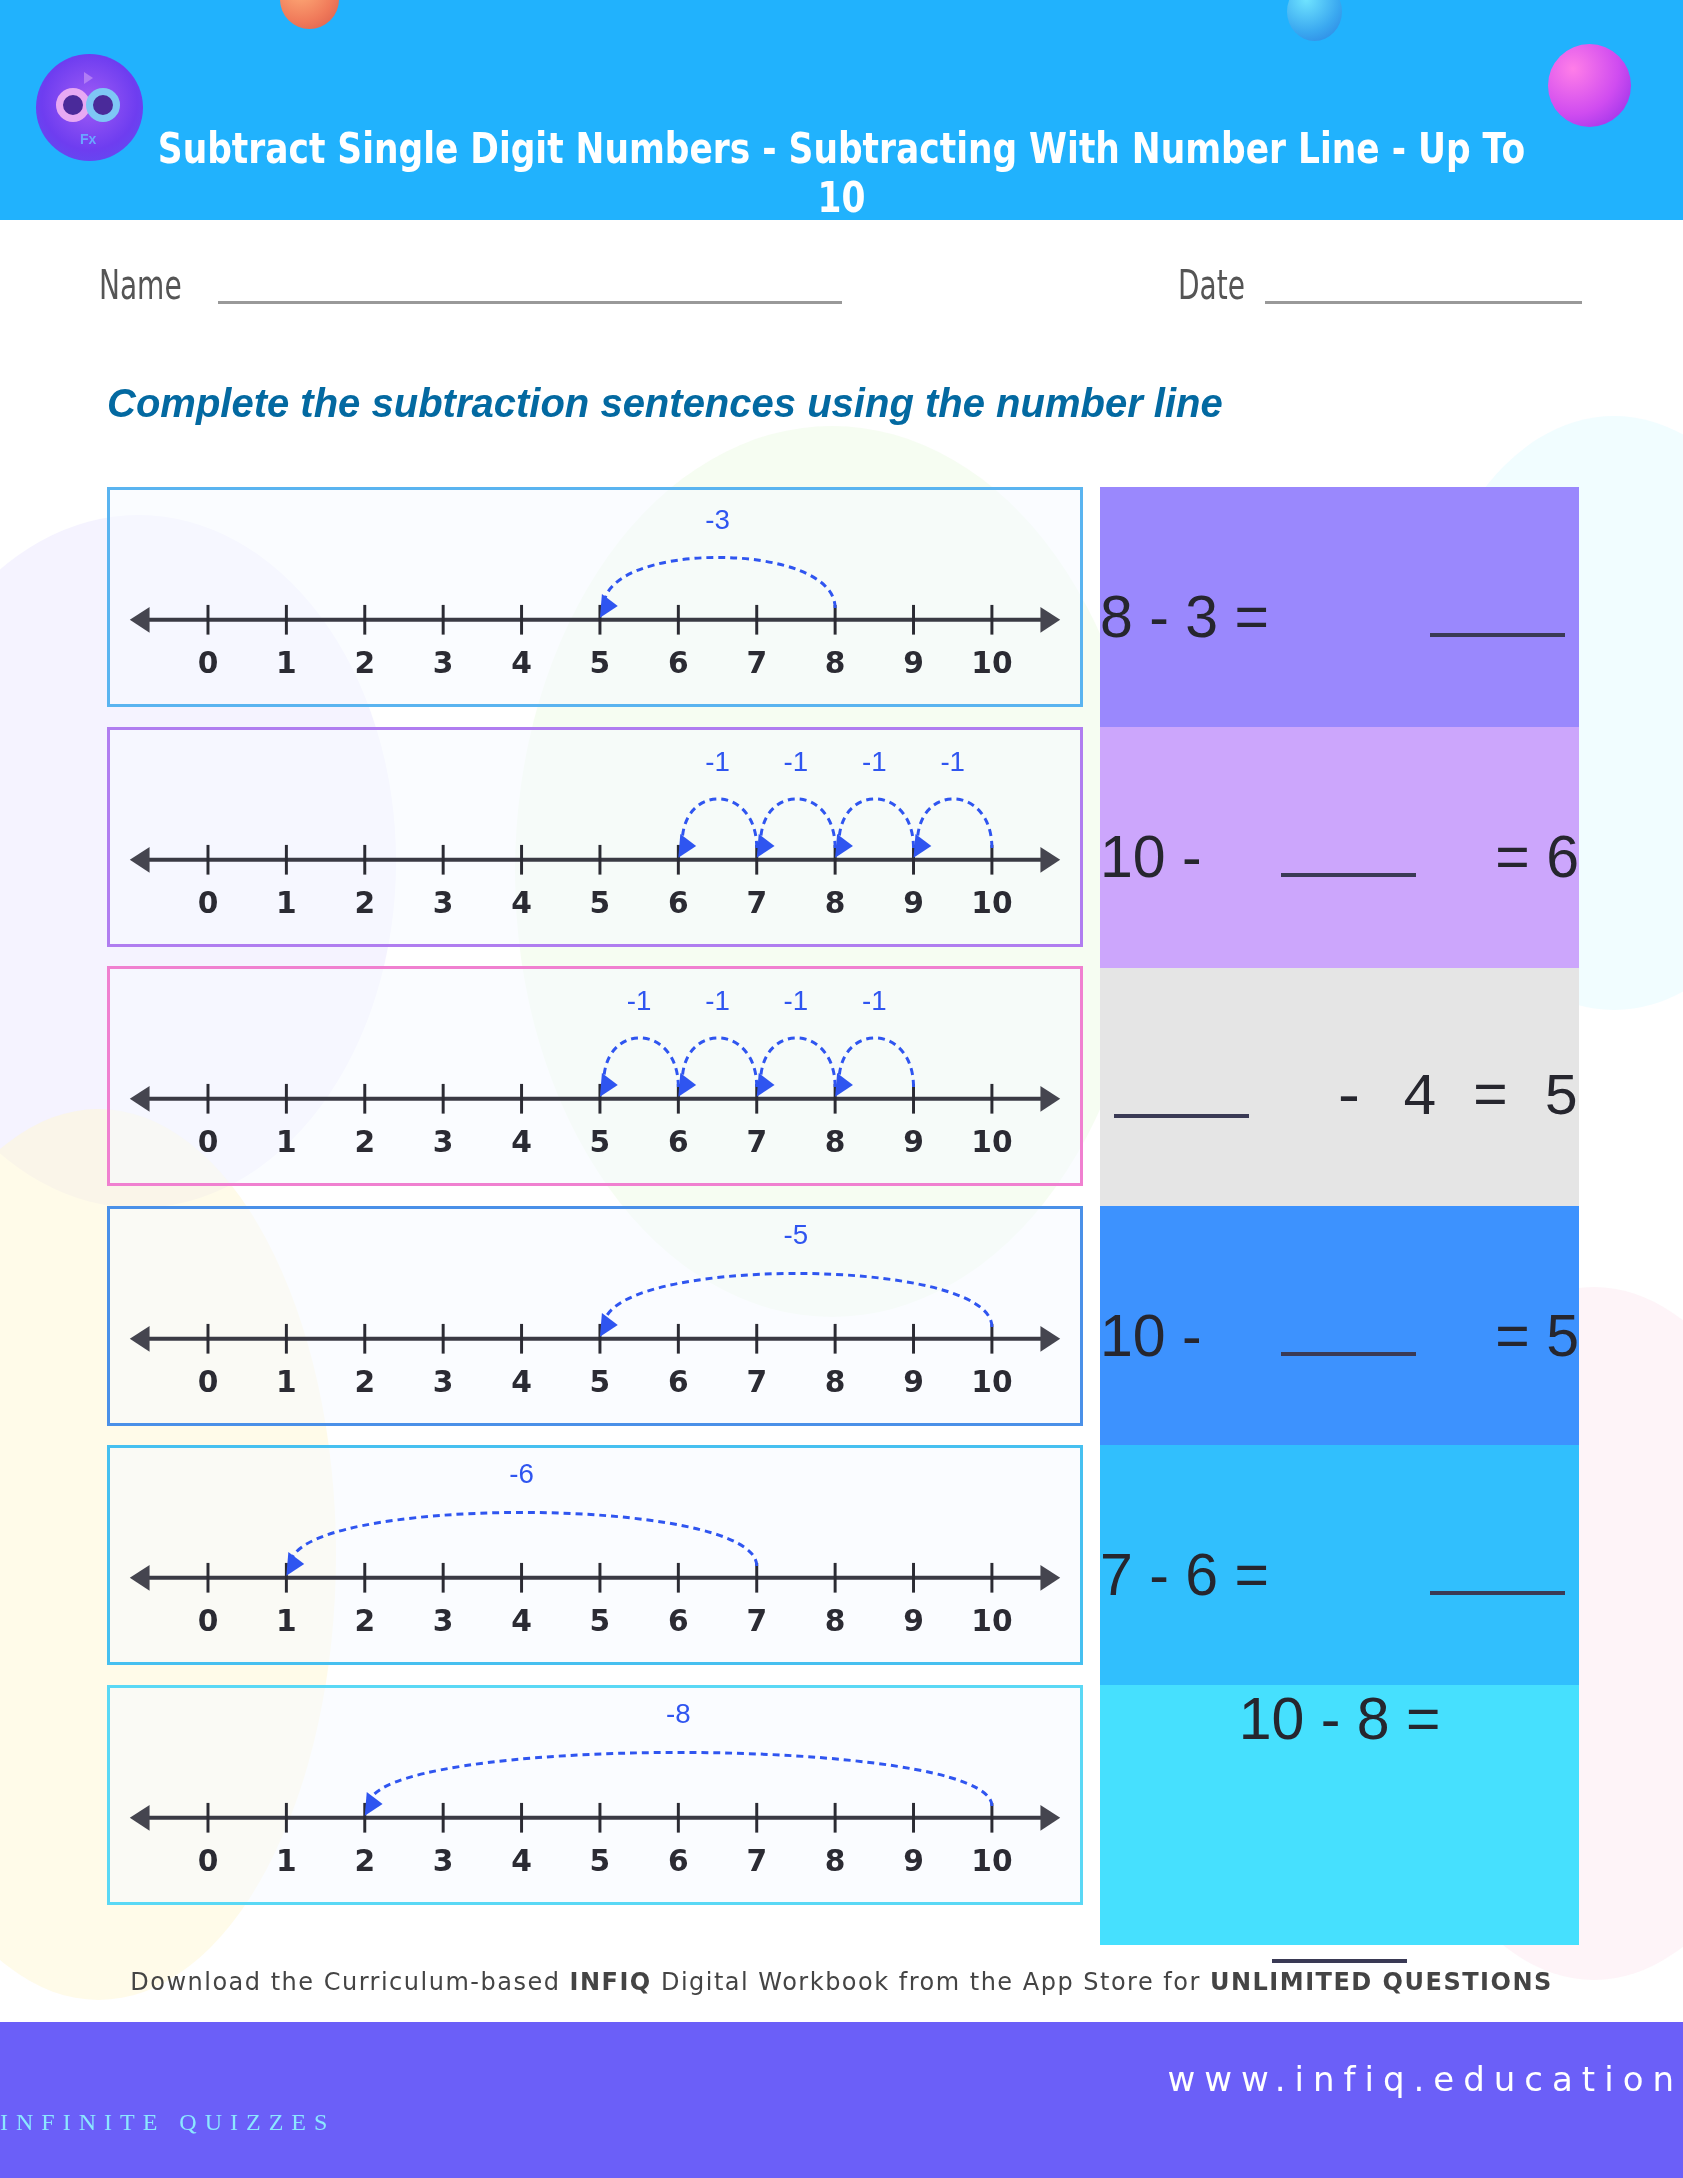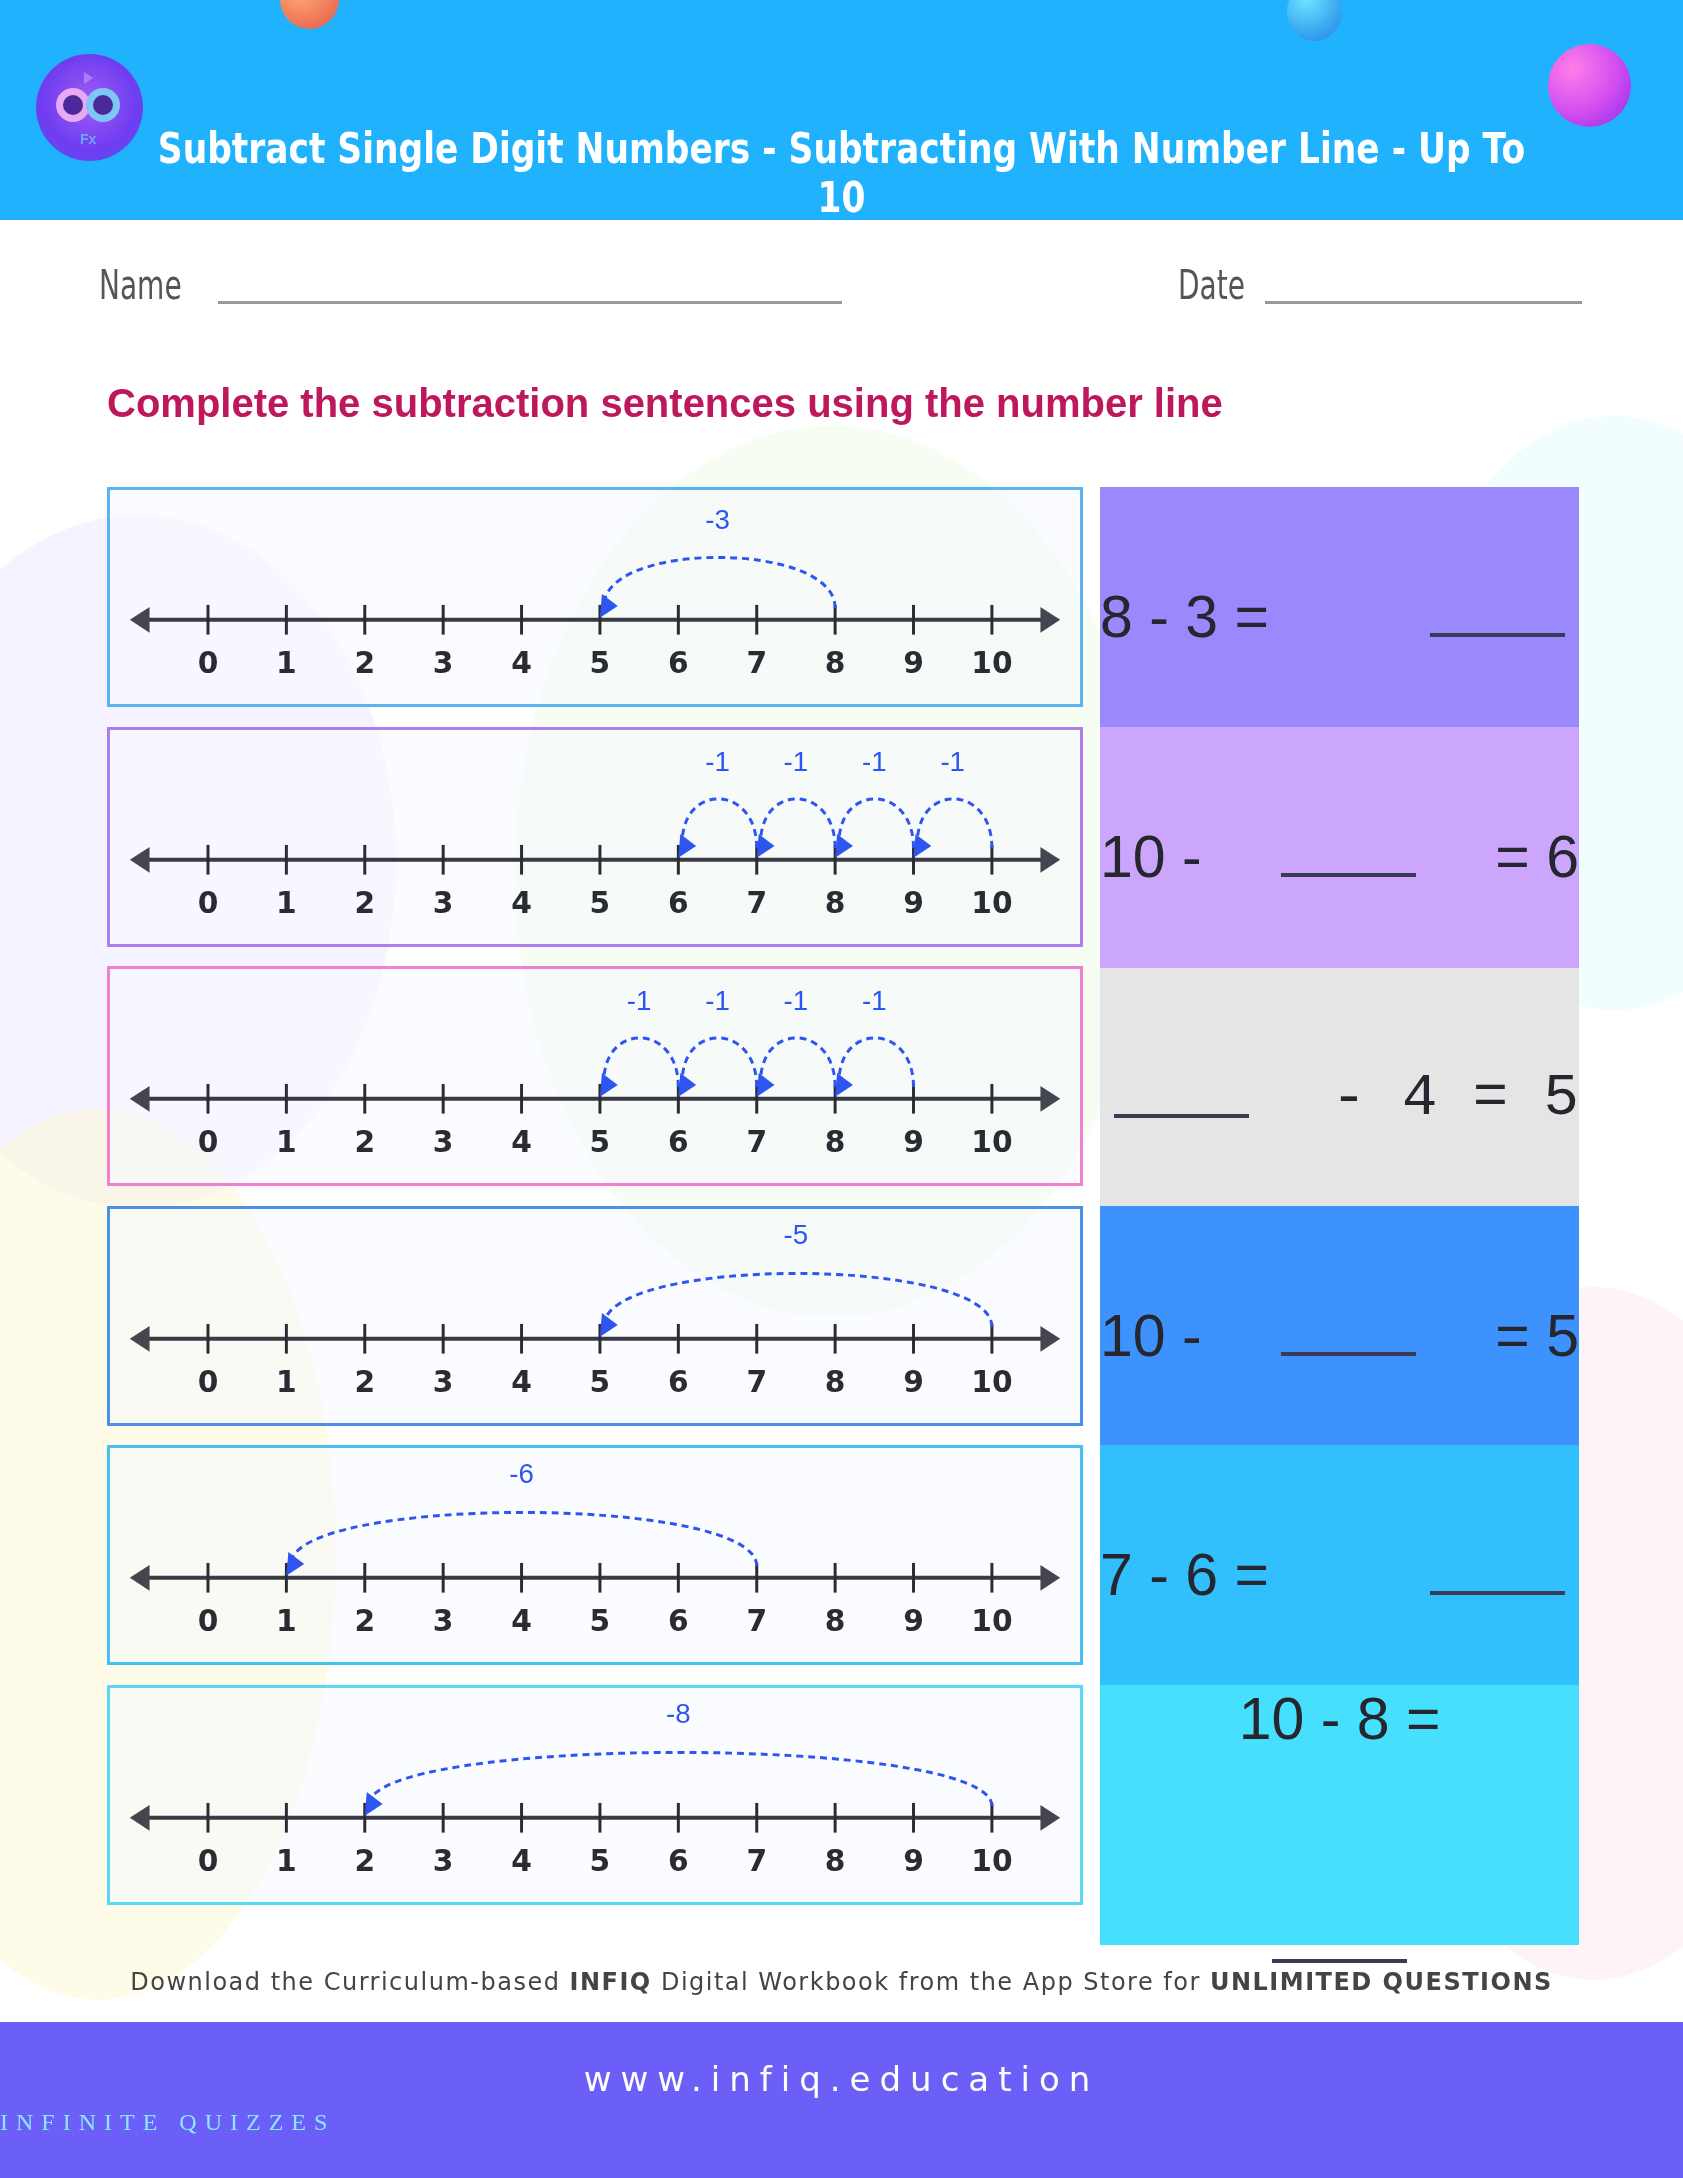--- a/index.html
+++ b/index.html
@@ -16,33 +16,33 @@
   .logo .play { position:absolute; left:48px; top:18px; width:0; height:0; border-left:9px solid #b07cf5; border-top:6px solid transparent; border-bottom:6px solid transparent; }
   .logo .fx { position:absolute; left:44px; top:77px; font-size:14px; font-weight:bold; color:#6aa6ff; }
   .brand { position:absolute; left:0; width:1683px; top:57px; text-align:center; font-family:"DejaVu Sans", sans-serif; font-size:38px; letter-spacing:3px; color:#e6fb2e; font-weight:normal; }
   .title { position:absolute; left:0; width:1683px; top:124px; text-align:center; font-family:"DejaVu Sans", sans-serif; font-size:42px; color:#ffffff; font-weight:bold; transform:scaleX(0.82); transform-origin:center; }
 
   .blob { position:absolute; border-radius:50%; opacity:0.5; }
   .namerow { position:absolute; top:262px; left:99px; font-family:"DejaVu Sans", sans-serif; font-size:40px; color:#555; transform:scaleX(0.7); transform-origin:left; }
   .dateLbl { position:absolute; top:262px; left:1178px; font-family:"DejaVu Sans", sans-serif; font-size:40px; color:#555; transform:scaleX(0.7); transform-origin:left; }
   .line-name { position:absolute; top:301px; left:218px; width:624px; height:3px; background:#999; }
   .line-date { position:absolute; top:301px; left:1265px; width:317px; height:3px; background:#999; }
-  .instr { position:absolute; top:381px; left:107px; font-size:40px; font-weight:bold; color:#be185d; }
+  .instr { position:absolute; top:381px; left:107px; font-size:40px; font-weight:bold; color:#0369a1;font-style:italic; }
 
   .row { position:absolute; left:107px; width:976px; height:220px; box-sizing:border-box; border:3px solid; }
   .eq { position:absolute; left:1100px; width:479px; height:260px; display:flex; align-items:center; justify-content:space-between; font-size:59px; color:#26262e; font-family:"Liberation Sans", sans-serif; }
   .eq .blank { display:inline-block; width:135px; border-bottom:4px solid #3a3a55; height:0; vertical-align:middle; margin:0 14px; position:relative; top:18px; }
   .nl { position:absolute; left:0; top:0; }
   .jumplbl { font-family:"Liberation Sans", sans-serif; font-size:28px; fill:#2f55f0; }
   .ticklbl { font-family:"DejaVu Sans", sans-serif; font-size:30px; font-weight:bold; fill:#2b2b33; }
 
   .promo { position:absolute; top:1968px; left:0; width:1683px; text-align:center; font-family:"DejaVu Sans", sans-serif; font-size:24px; letter-spacing:1.5px; color:#444; }
   .promo b { color:#444; }
   .footer { position:absolute; left:0; top:2022px; width:1683px; height:156px; background:#6b5ff8; }
-  .url { position:absolute; top:2059px; width:1683px; text-align:center; font-family:"DejaVu Sans", sans-serif; font-size:34px; letter-spacing:9px; color:#ffffff; }
+  .url { position:absolute; top:2059px; width:1683px; text-align:right; font-family:"DejaVu Sans", sans-serif; font-size:34px; letter-spacing:9px; color:#ffffff; }
   .tag { position:absolute; top:2109px; width:1683px; text-align:left; font-family:Liberation Serif, serif; font-size:24px; letter-spacing:8px; color:#8be7ff; }
 </style>
 </head>
 <body>
 
 <div class="header">
   <div class="ball ball-orange"></div>
   <div class="ball ball-blue"></div>
   <div class="ball ball-purple"></div>
   <div class="logo">

